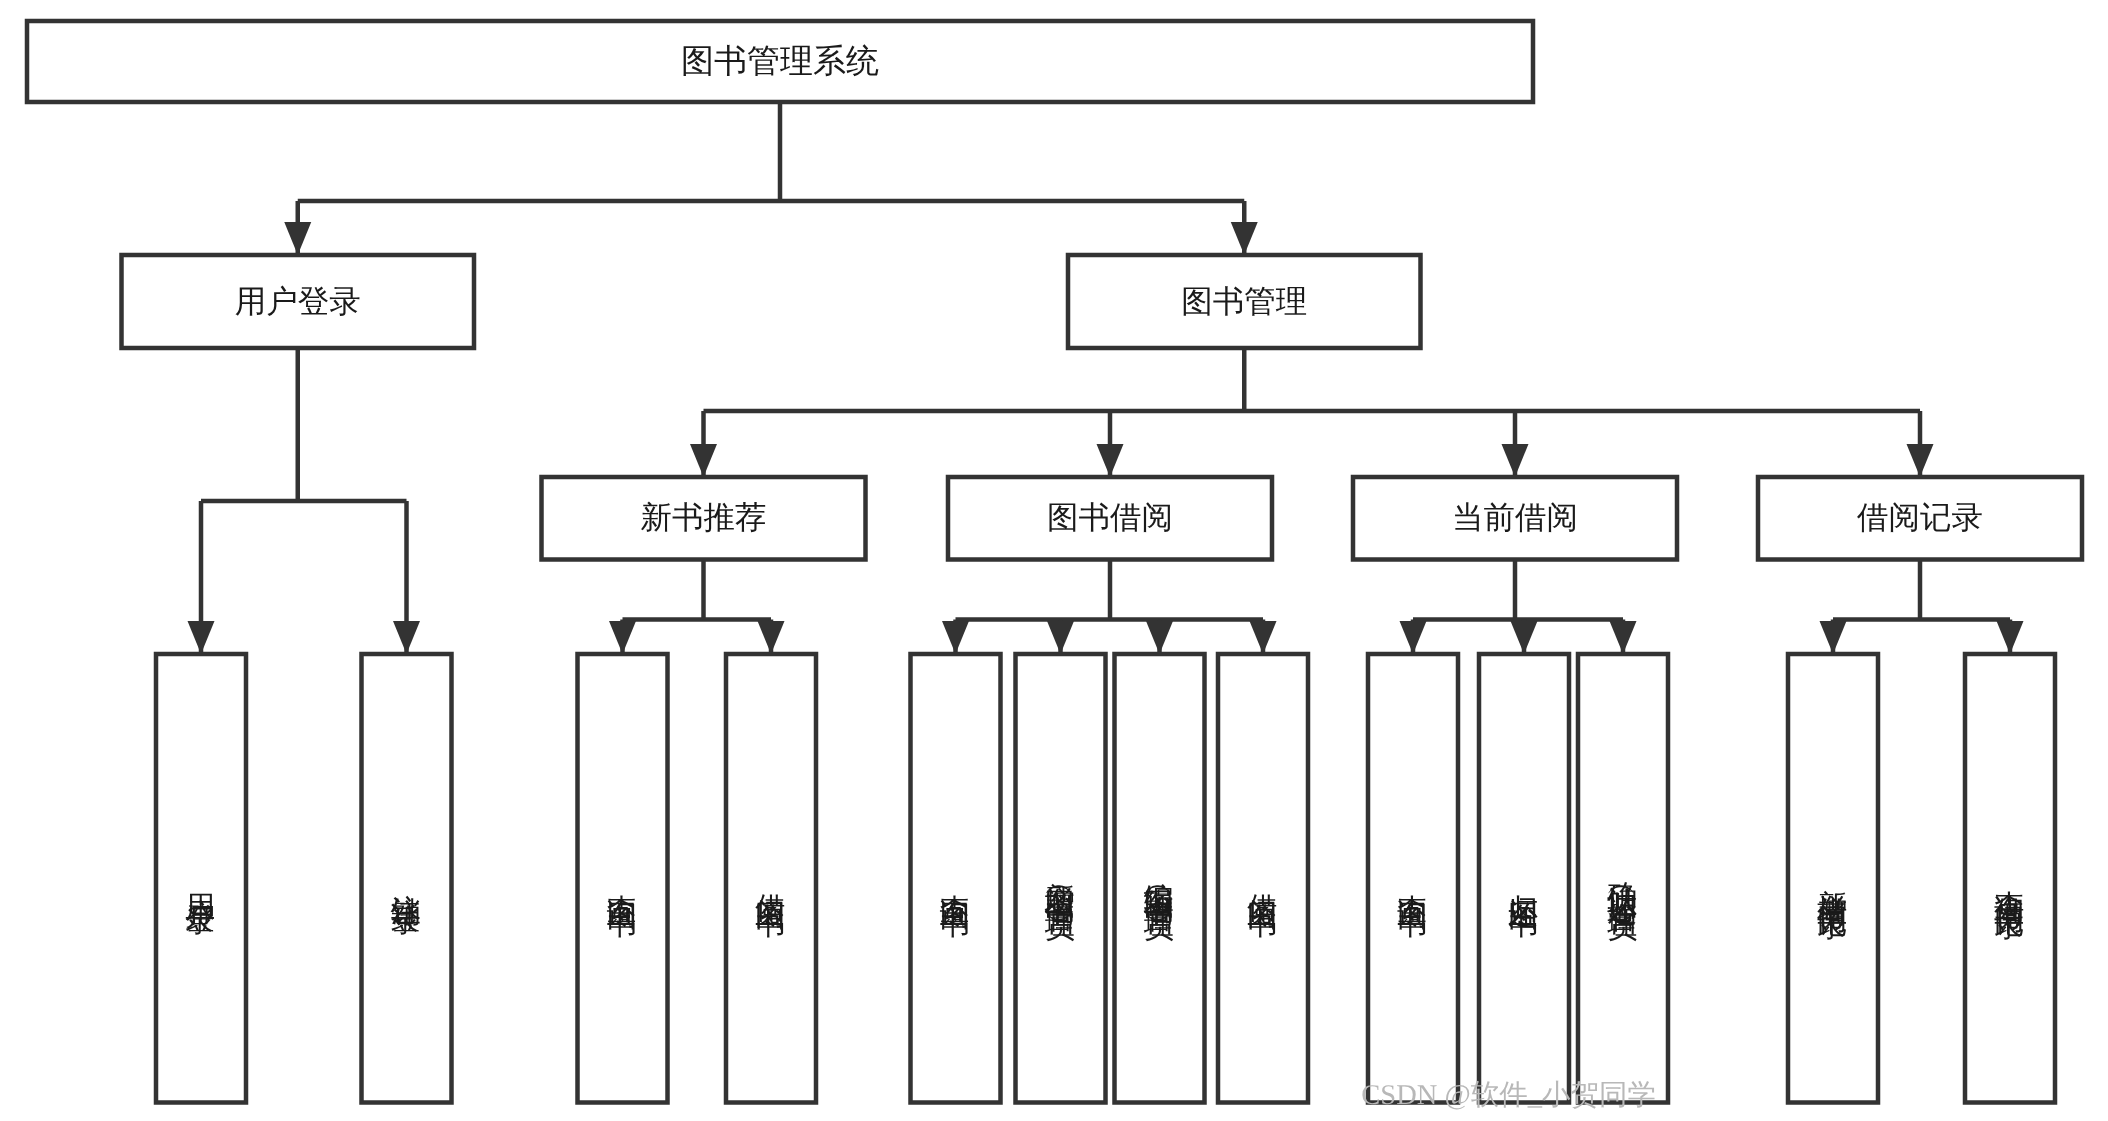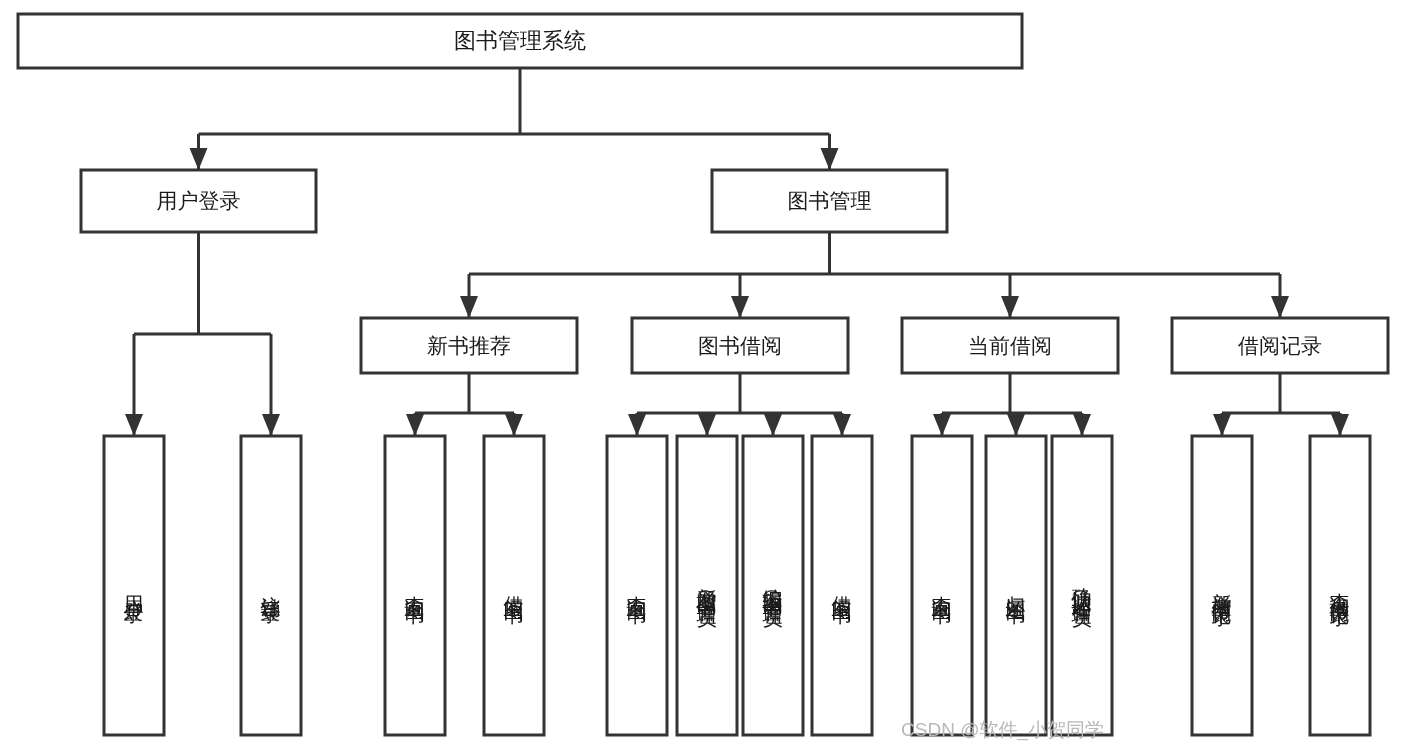--- a/index.html
+++ b/index.html
@@ -66,21 +66,21 @@
     letter-spacing: 3px;
     line-height: 1;
     white-space: nowrap;
     text-align: center;
     pointer-events: none;
   }
   .watermark {
     position: absolute;
     right: 8px;
     bottom: 4px;
-    font-family: Liberation Sans, sans-serif;
+    font-family: Liberation Serif, serif;
     font-size: 19px;
     color: #b8b8b8;
     white-space: nowrap;
     user-select: none;
   }
 </style>
 </head>
 <body>
 
 <div id="diagram-root">

